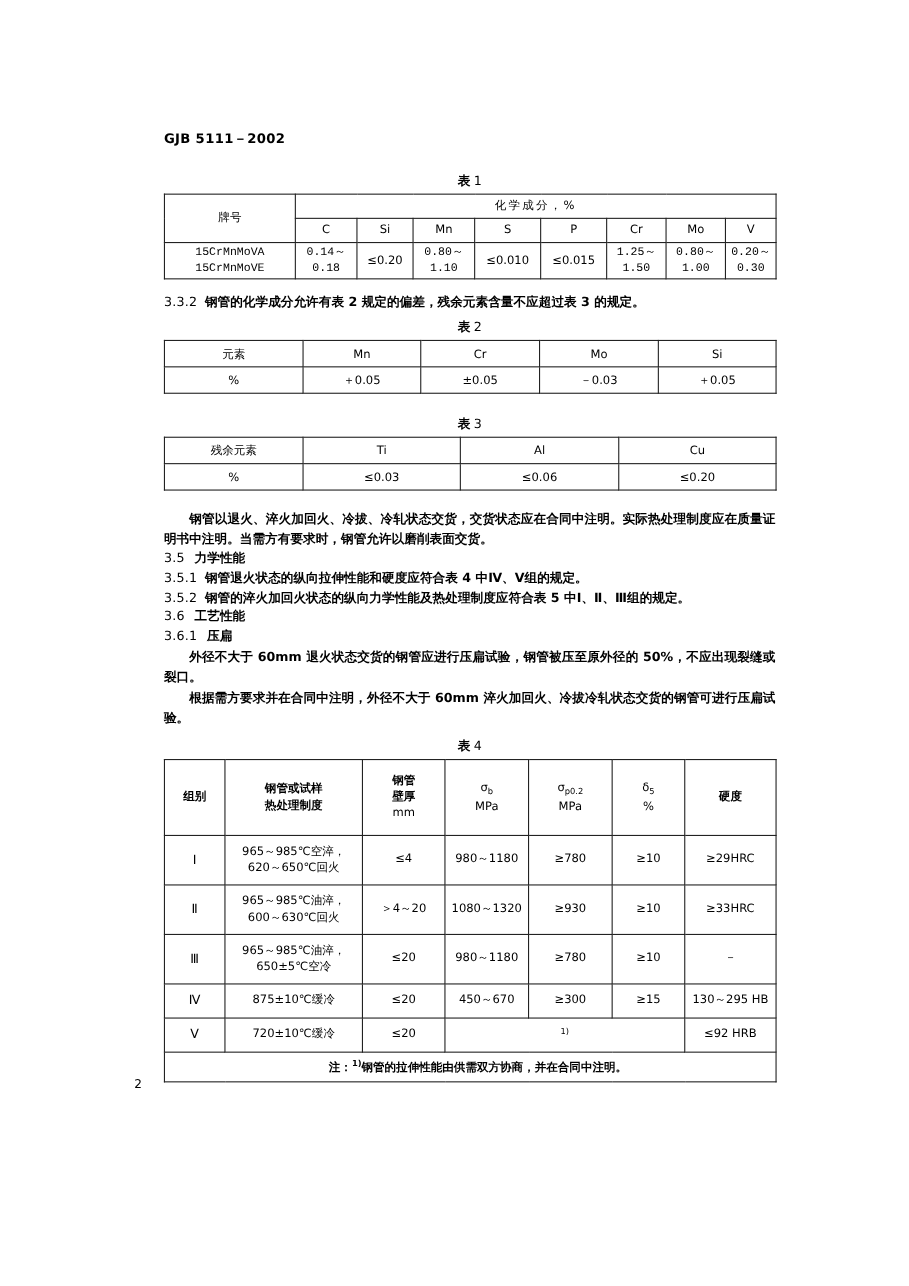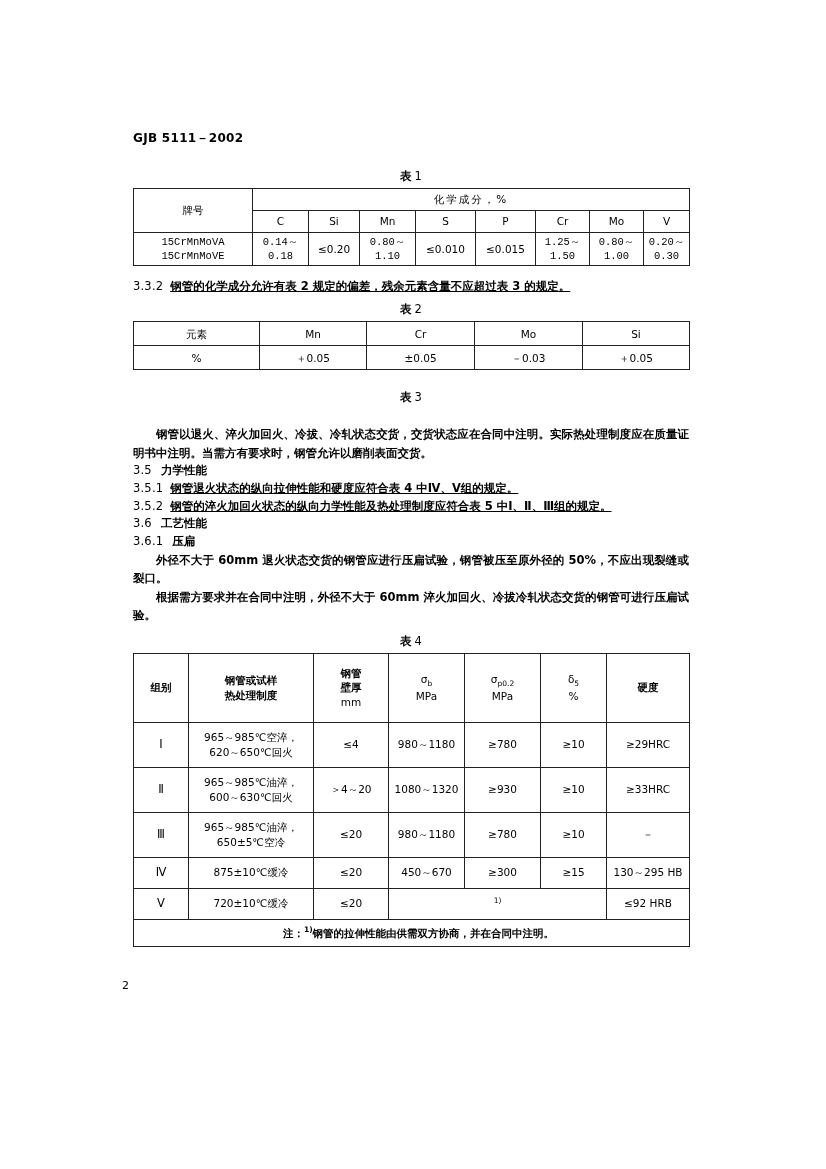--- a/index.html
+++ b/index.html
@@ -14,24 +14,23 @@
   .page {
     position: relative;
     width: 826px;
     height: 1169px;
     background: #ffffff;
     overflow: hidden;
     box-sizing: border-box;
   }
   .content {
     position: absolute;
-    left: 133px;
+    left: 149px;
     top: 118px;
     width: 556px;
-    margin-top: 12px;
   }
 
   
   .runhead {
     font-size: 12px;
     font-weight: bold;
     letter-spacing: 0.3px;
     margin: 0 0 22px 0;
     white-space: nowrap;
   }
@@ -87,21 +86,20 @@
     font-weight: normal;
     letter-spacing: 0.2px;
   }
   .clause-head {
     font-weight: bold;
     padding-left: 9px;
   }
   .clause-text {
     font-weight: bold;
     padding-left: 7px;
-    text-decoration: underline;
   }
   p.para {
     font-size: 11.5px;
     line-height: 1.6;
     margin: 0;
     text-indent: 23px;
     font-weight: bold;
     text-align: justify;
   }
   .sp-6 { height: 6px; }
@@ -238,20 +236,42 @@
         <td>＋0.05</td>
       </tr>
     </tbody>
       </table>
 
     <div class="sp-20"></div>
 
     <div class="tbl-caption">
       <span>表</span><span class="num">3</span>
     </div>
+    <table class="doc outer" id="table3">
+      <colgroup>
+        <col style="width:126px">
+          <col style="width:143px">
+          <col style="width:144px">
+          <col style="width:143px">
+      </colgroup>
+      <tbody>
+          <tr>
+        <td class="hd" style="height:19px">残余元素</td>
+        <td class="hd">Ti</td>
+        <td class="hd">Al</td>
+        <td class="hd">Cu</td>
+      </tr>
+      <tr>
+        <td style="height:19px">%</td>
+        <td>≤0.03</td>
+        <td>≤0.06</td>
+        <td>≤0.20</td>
+      </tr>
+    </tbody>
+      </table>
 
     <div class="sp-16"></div>
 
     <p class="para">钢管以退火、淬火加回火、冷拔、冷轧状态交货，交货状态应在合同中注明。实际热处理制度应在质量证明书中注明。当需方有要求时，钢管允许以磨削表面交货。</p>
 
     <div class="clause">
       <span class="clause-num">3.5</span><span class="clause-head">力学性能</span>
     </div>
     <div class="clause">
       <span class="clause-num">3.5.1</span><span class="clause-text">钢管退火状态的纵向拉伸性能和硬度应符合表 4 中Ⅳ、Ⅴ组的规定。</span>

